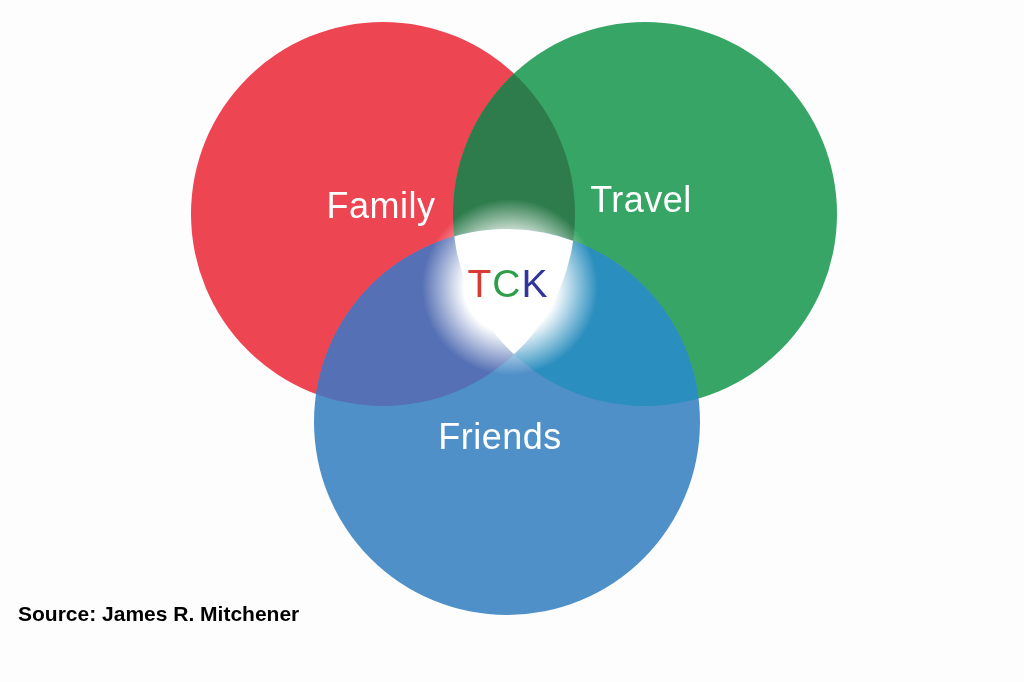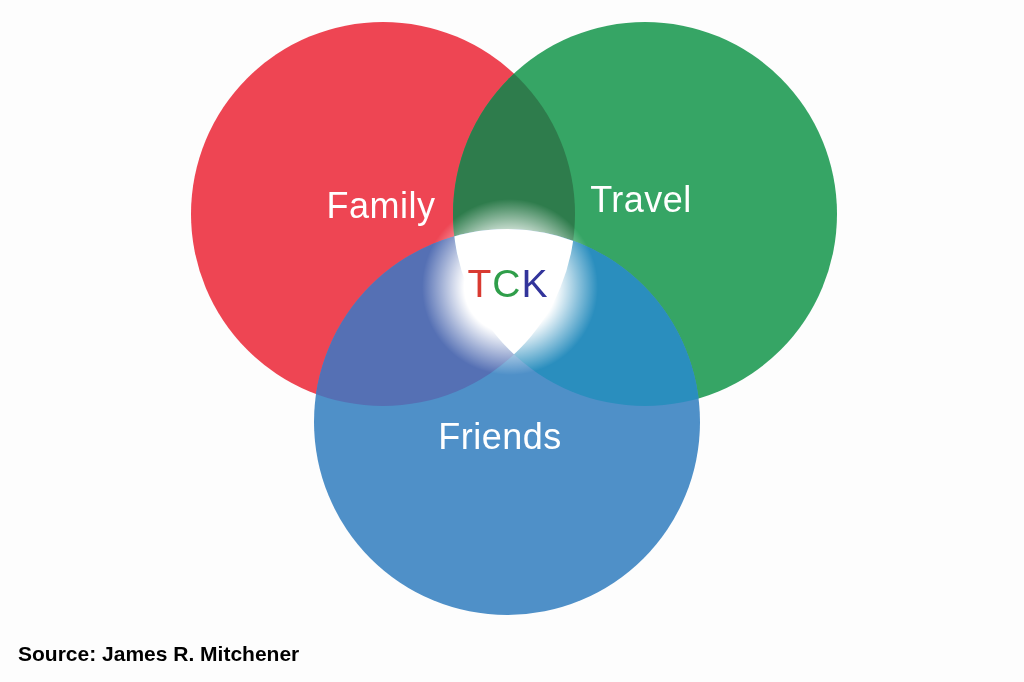--- a/index.html
+++ b/index.html
@@ -32,21 +32,21 @@
     letter-spacing: 0.5px;
   }
   .center-label {
     font-size: 39px;
     font-weight: 400;
     letter-spacing: 1px;
   }
   .source {
     position: absolute;
     left: 18px;
-    top: 642px;
+    top: 602px;
     color: #000000;
     font-weight: bold;
     font-size: 21px;
     line-height: 23px;
     letter-spacing: 0px;
   }
 </style>
 </head>
 <body>
 

